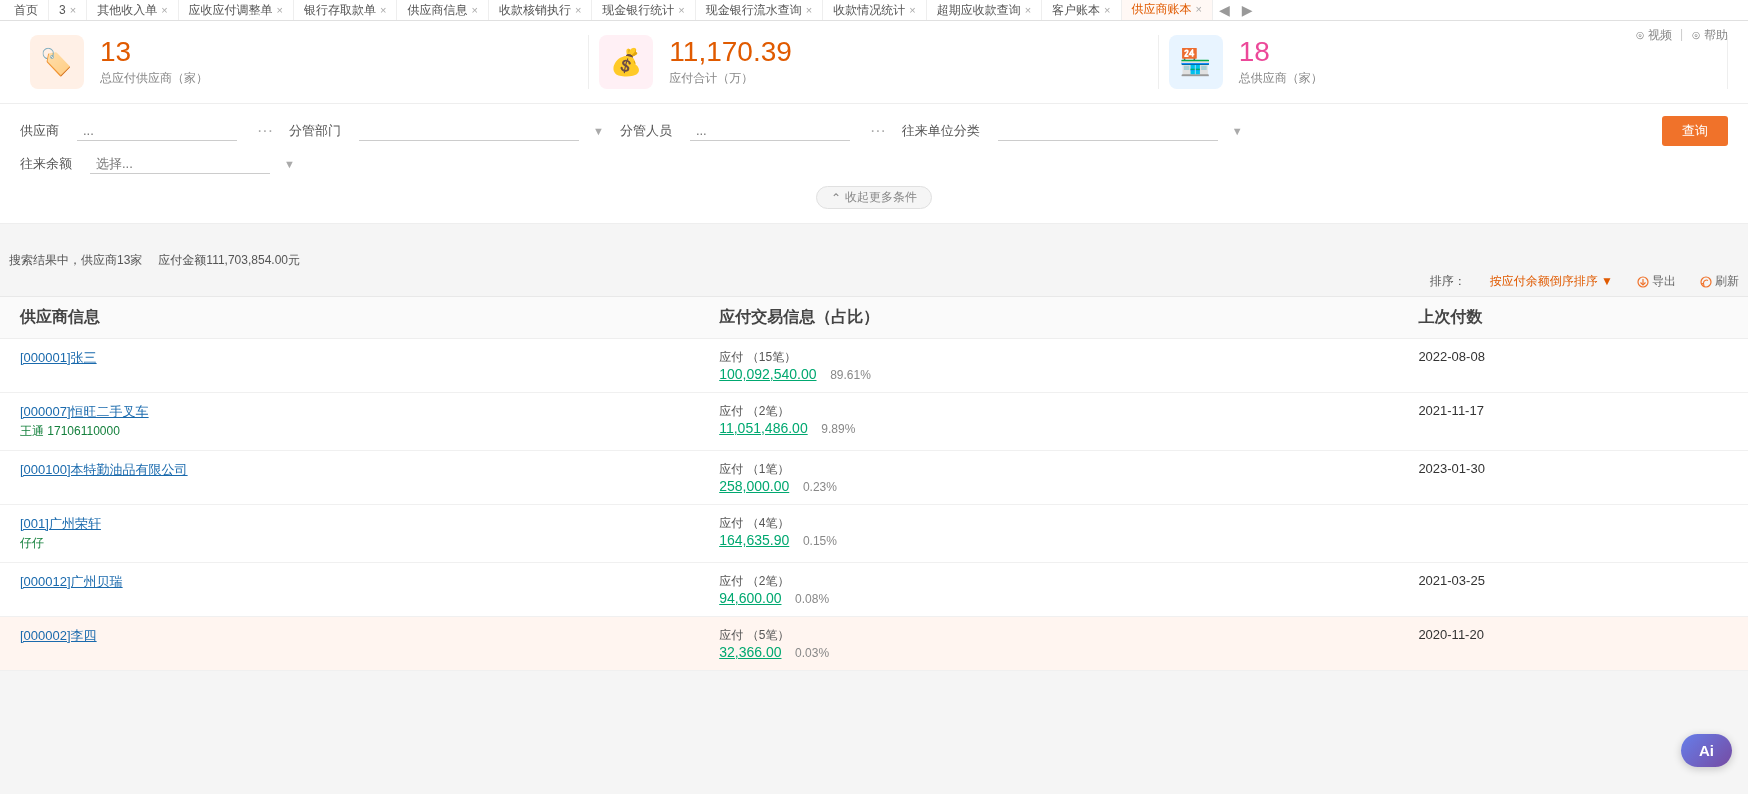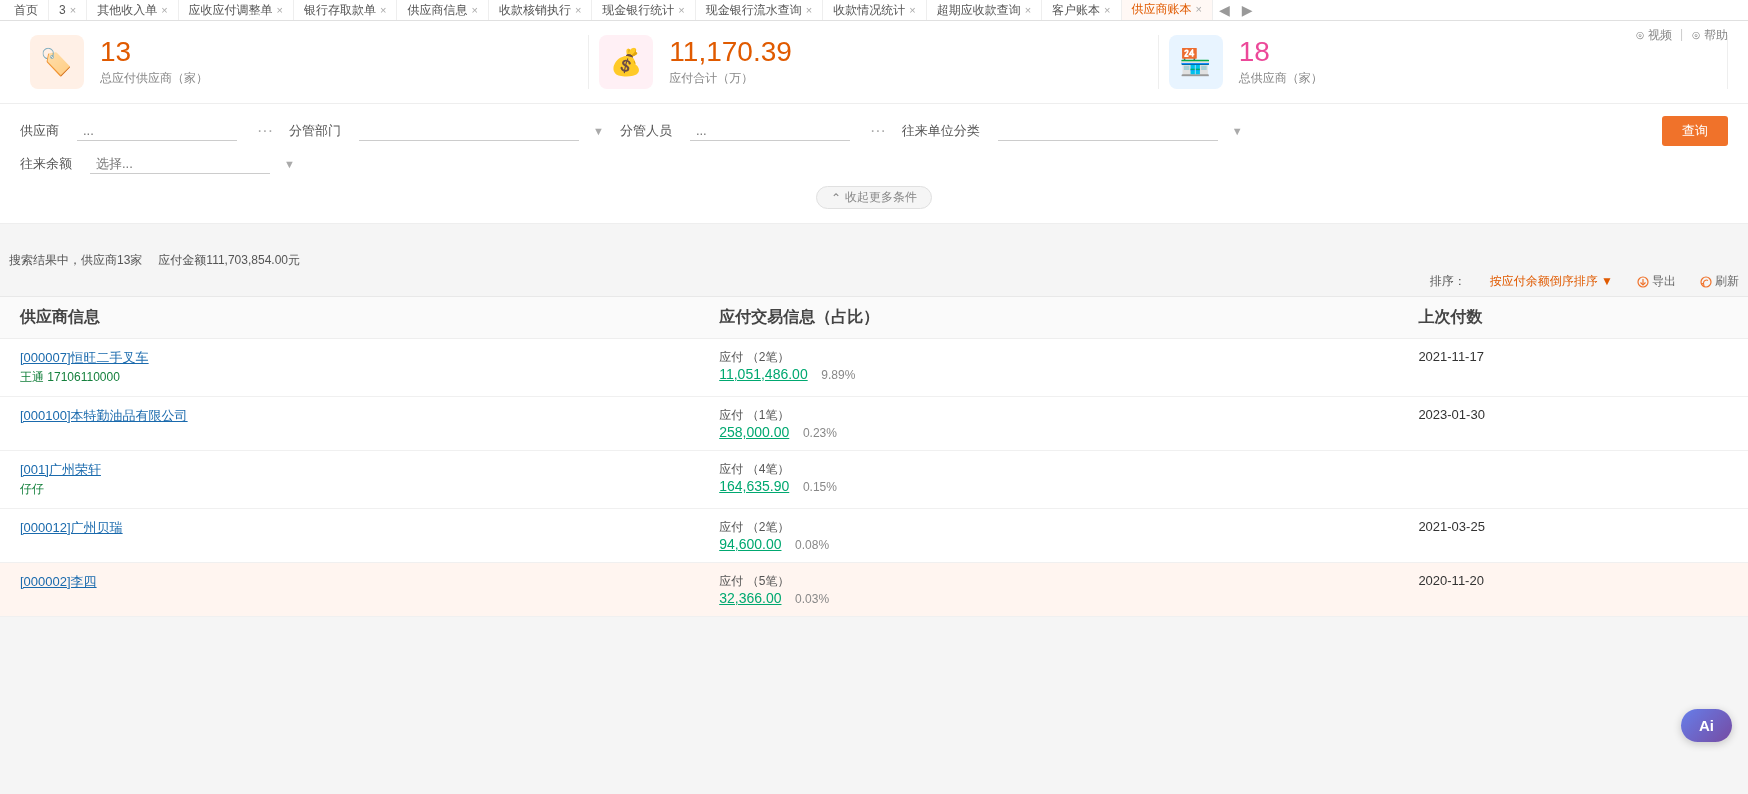--- a/index.html
+++ b/index.html
@@ -252,21 +252,21 @@
 
     
     ::-webkit-scrollbar { width: 6px; height: 6px; }
     ::-webkit-scrollbar-thumb { background: #ccc; border-radius: 3px; }
 
     .dot-icon { color: #aaa; font-size: 16px; cursor: pointer; margin-left: 2px; }
 
     .ai-btn {
       position: fixed;
       right: 16px;
-      bottom: 52px;
+      bottom: 27px;
       background: linear-gradient(135deg, #667eea, #764ba2);
       color: #fff;
       border-radius: 24px;
       padding: 8px 18px;
       font-size: 15px;
       font-weight: bold;
       cursor: pointer;
       box-shadow: 0 2px 8px rgba(0,0,0,0.2);
       border: none;
     }
@@ -440,20 +440,40 @@
   <table>
     <thead>
       <tr>
         <th style="width:40%">供应商信息</th>
         <th style="width:35%">应付交易信息（占比）</th>
         <th style="width:5%"></th>
         <th style="width:20%">上次付数</th>
       </tr>
     </thead>
     <tbody id="table-body">
+    <tr>
+    <td>
+      <div class="supplier-link">[000001]张三</div>
+
+    </td>
+    <td>
+      <div>
+        <span class="tx-label">应付</span>
+        <span class="tx-count">（15笔）</span>
+      </div>
+      <div>
+        <span class="amount-green">100,092,540.00</span>
+        <span class="percent">89.61%</span>
+      </div>
+    </td>
+    <td></td>
+    <td>
+      <span>2022-08-08</span>
+    </td>
+  </tr>
         <tr>
     <td>
       <div class="supplier-link">[000007]恒旺二手叉车</div>
       <div class="supplier-sub">王通  17106110000</div>
     </td>
     <td>
       <div>
         <span class="tx-label">应付</span>
         <span class="tx-count">（2笔）</span>
       </div>

